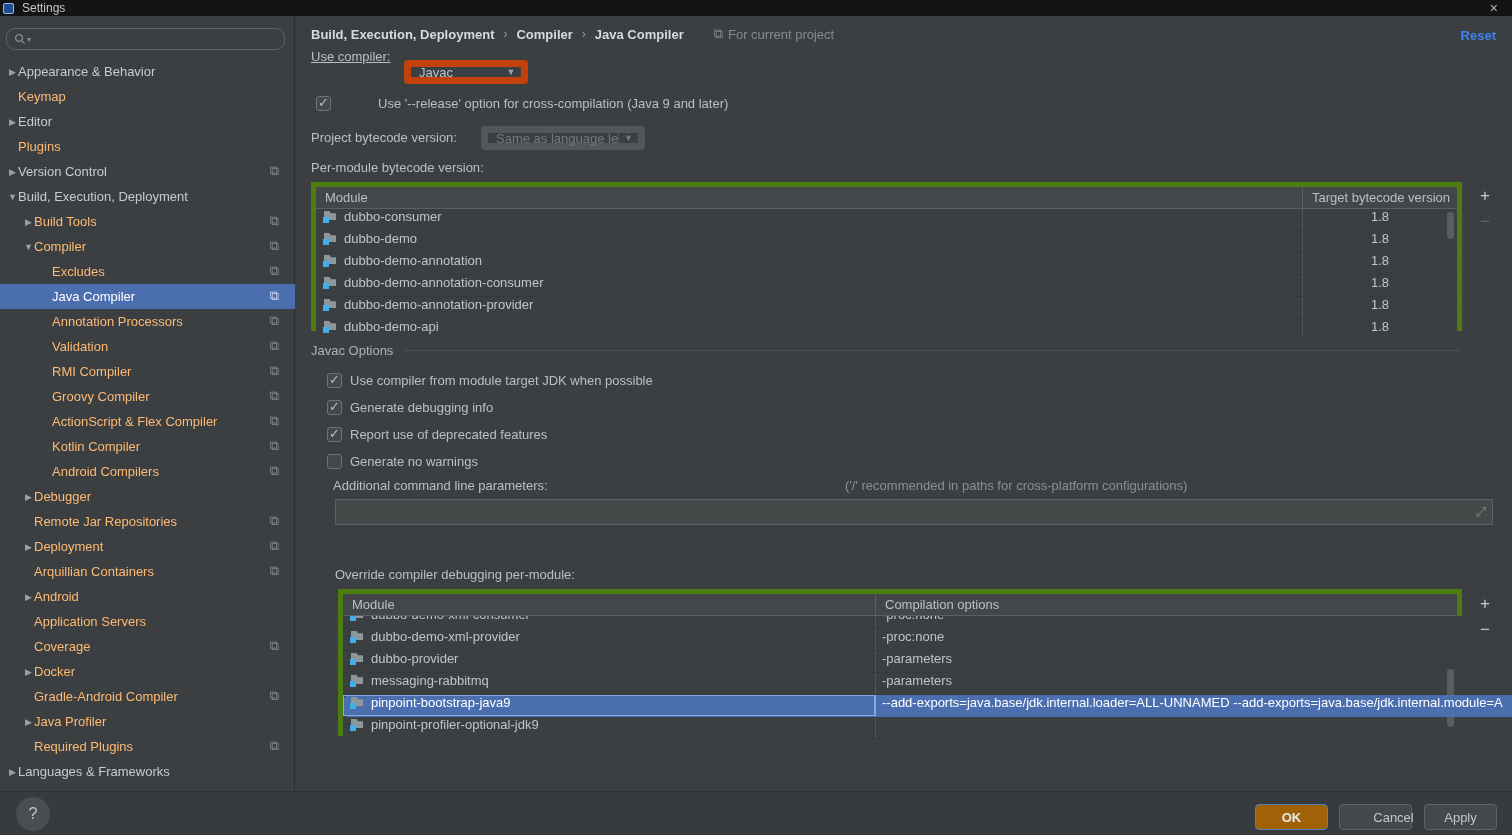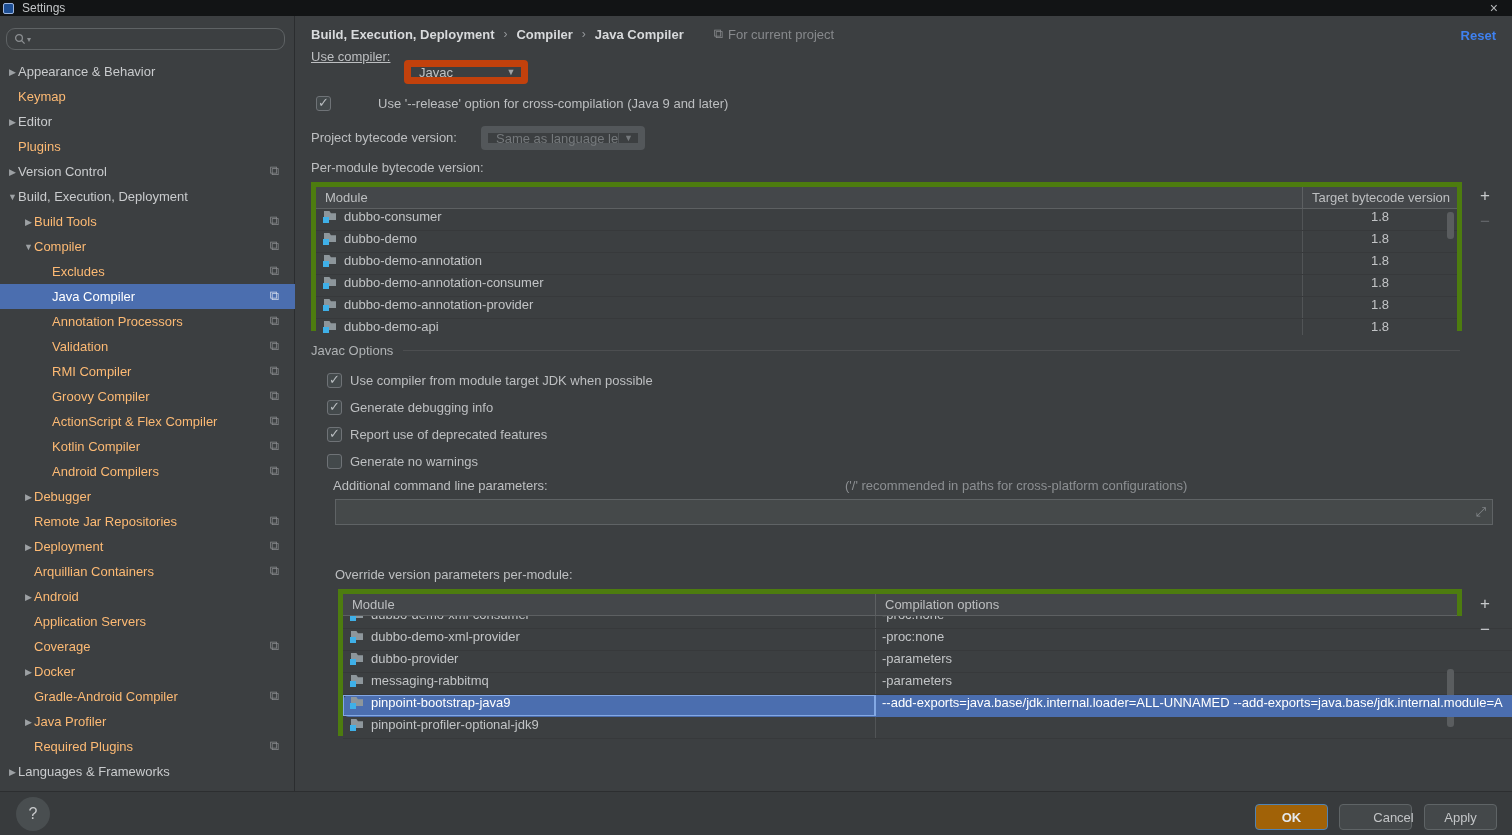--- a/index.html
+++ b/index.html
@@ -380,21 +380,21 @@
       </div>
 
     <span class="label" style="left:38px; top:462px;">Additional command line parameters:</span>
     <span class="label hint" style="left:550px; top:462px;">('/' recommended in paths for cross-platform configurations)</span>
 
     <div class="text-field">
       <input value="" style="">
       <span class="expand">⤢</span>
     </div>
 
-    <span class="label" style="left:40px; top:551px;">Override version parameters per-module:</span>
+    <span class="label" style="left:40px; top:551px;">Override compiler debugging per-module:</span>
 
     <div class="tbl tbl2" style="left:43px; top:573px; width:1124px; height:147px;">
       <div class="tbl-header">
         <span class="hcell">Module</span>
         <span class="hcell">Compilation options</span>
       </div>
       <div class="tbl-rows" style="height:124px; overflow:visible; overflow-y:hidden; width:1174px;" id="override-rows">
           <div class="trow clip-top">
             <span class="cell cell-module">
               <span class="modicon"></span>

